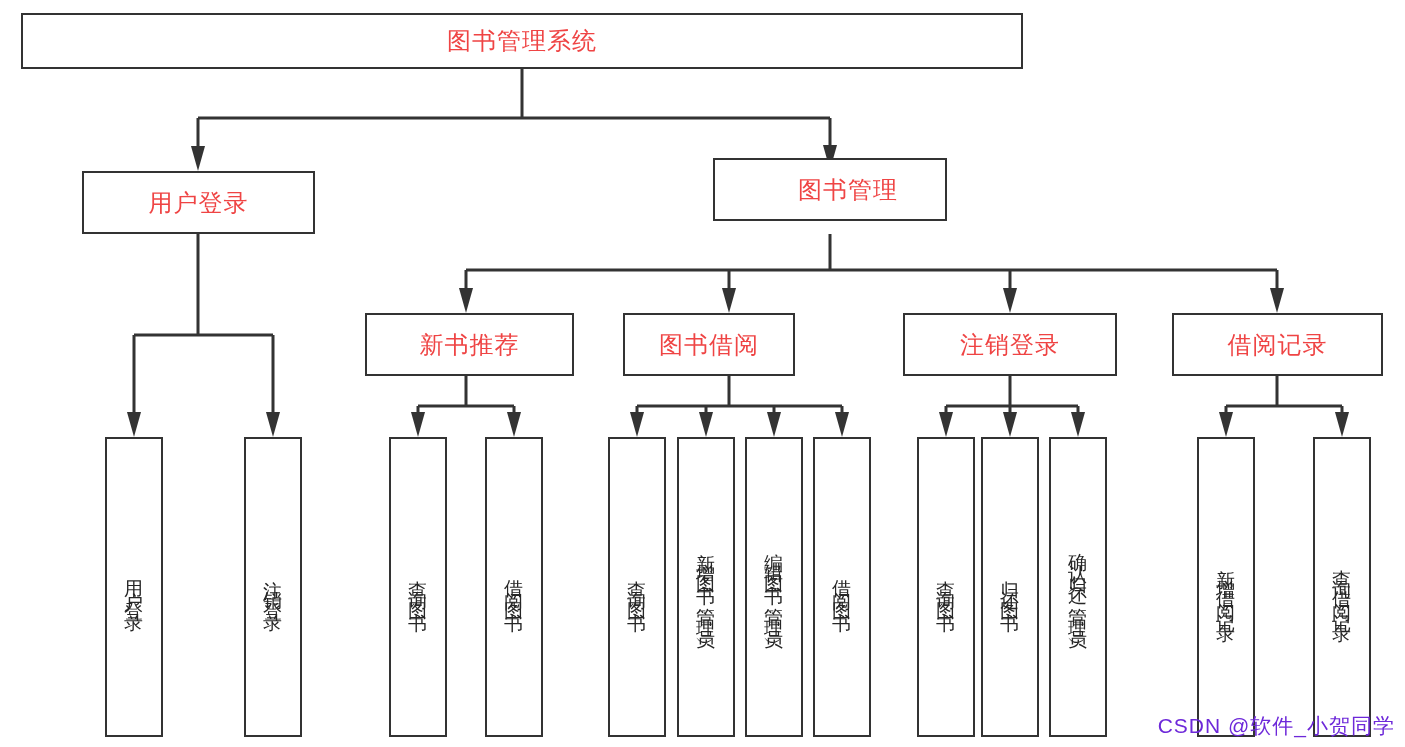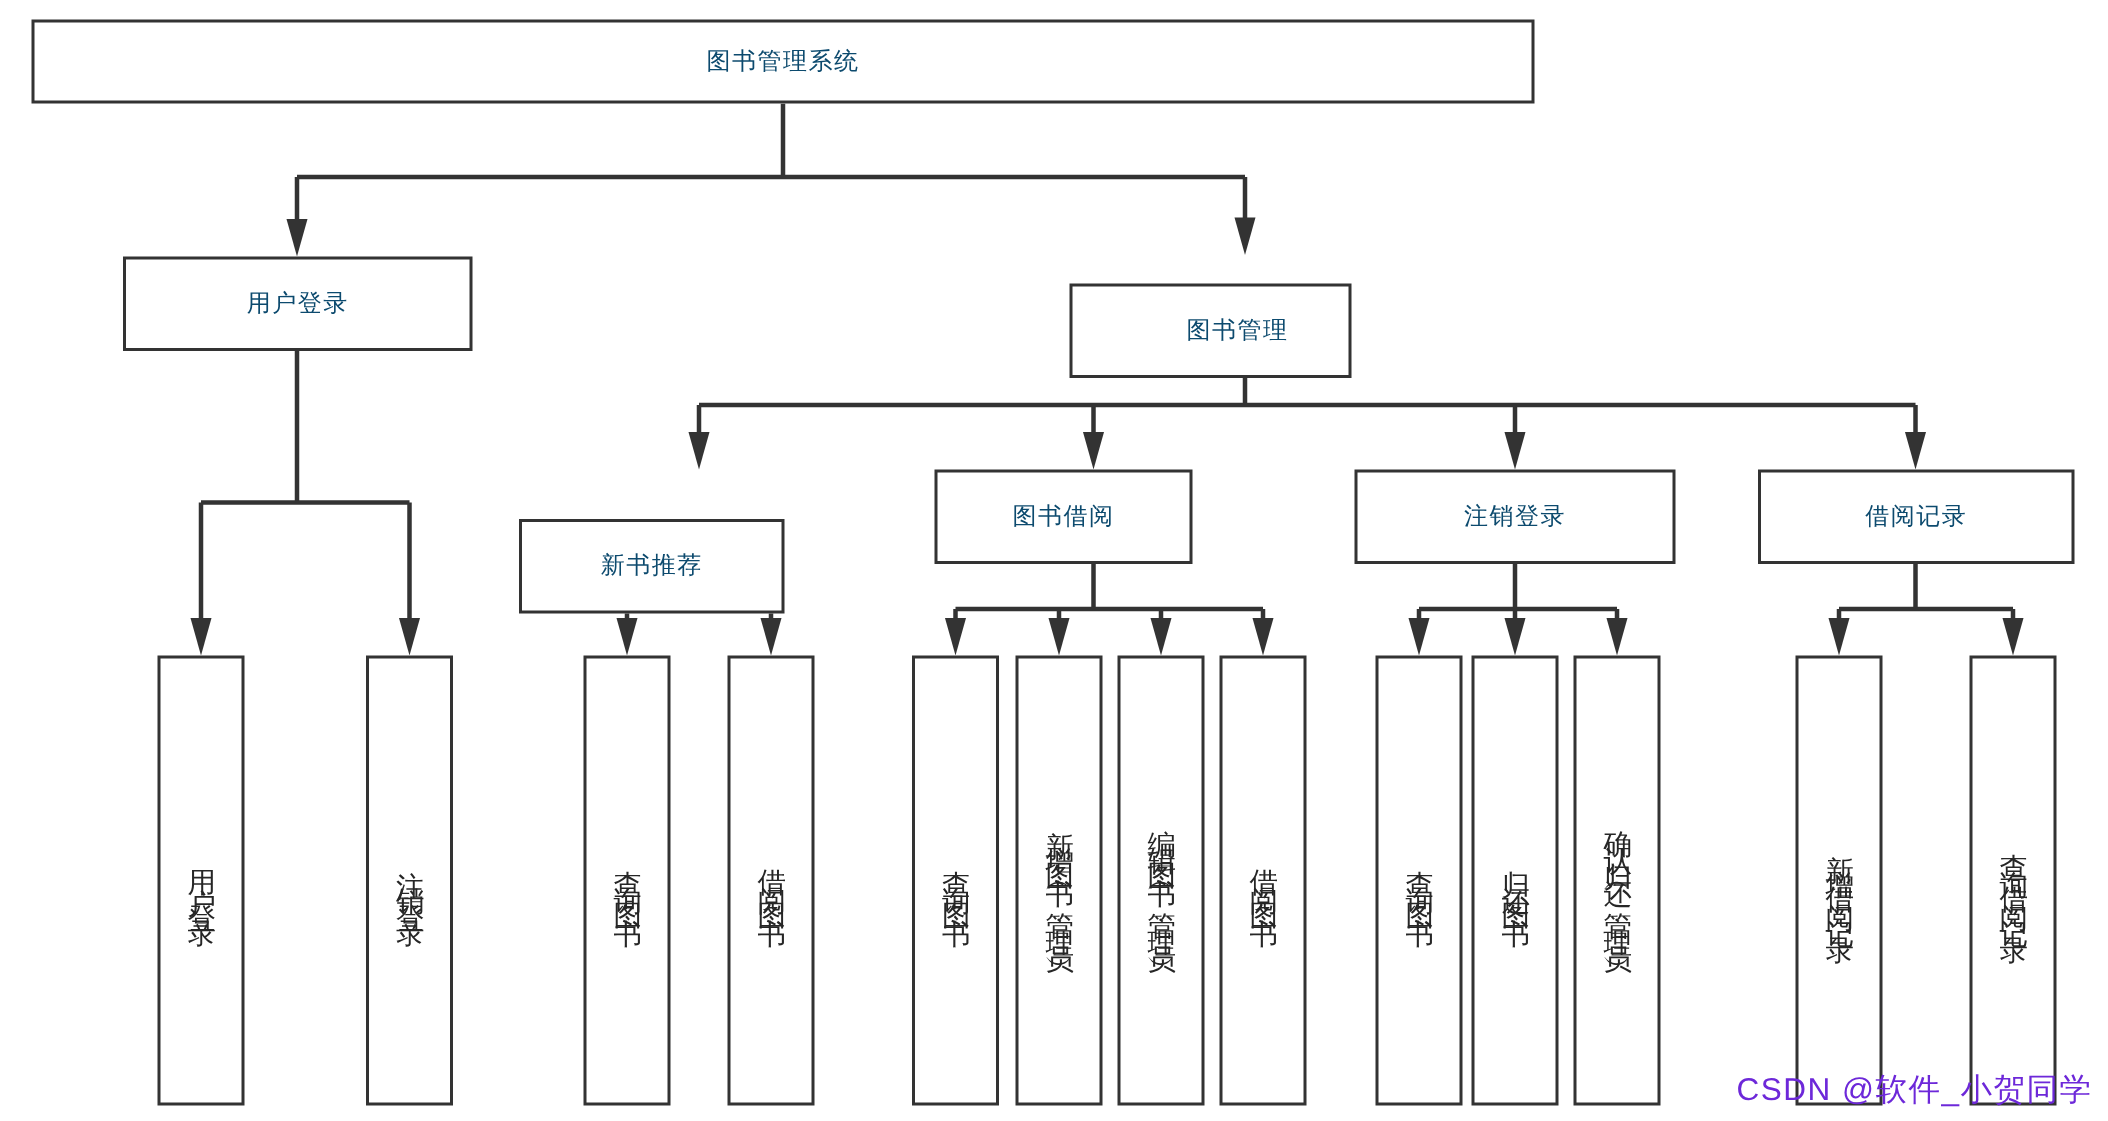--- a/index.html
+++ b/index.html
@@ -25,22 +25,22 @@
     position: absolute;
     background: #ffffff;
     border: 2.5px solid #333333;
     box-sizing: border-box;
     display: flex;
     align-items: center;
     justify-content: center;
     z-index: 1;
   }
   .hlabel {
-    font-size: 16px;
-    color: #0c4a6e;
+    font-size: 24px;
+    color: #ef4444;
     letter-spacing: 1px;
     white-space: nowrap;
   }
   .vbox .vlabel {
     writing-mode: vertical-rl;
     text-orientation: mixed;
     font-size: 19px;
     color: #262626;
     letter-spacing: 11px;
     line-height: 1;
@@ -112,25 +112,25 @@
     </g>
   </svg>
 
   <div class="node" style="left:21px; top:13px; width:1002px; height:56px;">
     <span class="hlabel">图书管理系统</span>
   </div>
 
   <div class="node" style="left:82px; top:171px; width:233px; height:63px;">
     <span class="hlabel">用户登录</span>
   </div>
-  <div class="node" style="left:713px; top:189px; width:188px; height:63px;padding-left:36px;">
+  <div class="node" style="left:713px; top:158px; width:234px; height:63px;padding-left:36px;">
     <span class="hlabel">图书管理</span>
   </div>
 
-  <div class="node" style="left:346px; top:313px; width:177px; height:63px;margin-top:33px;">
+  <div class="node" style="left:365px; top:313px; width:209px; height:63px;">
     <span class="hlabel">新书推荐</span>
   </div>
   <div class="node" style="left:623px; top:313px; width:172px; height:63px;">
     <span class="hlabel">图书借阅</span>
   </div>
   <div class="node" style="left:903px; top:313px; width:214px; height:63px;">
     <span class="hlabel">注销登录</span>
   </div>
   <div class="node" style="left:1172px; top:313px; width:211px; height:63px;">
     <span class="hlabel">借阅记录</span>

